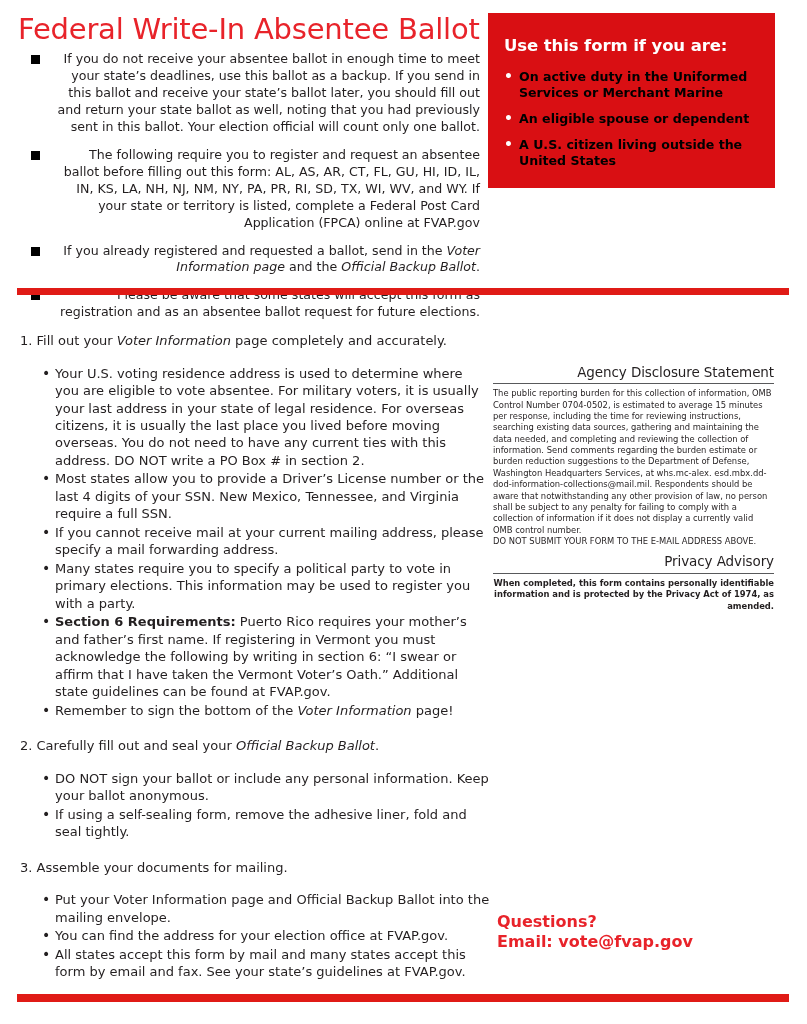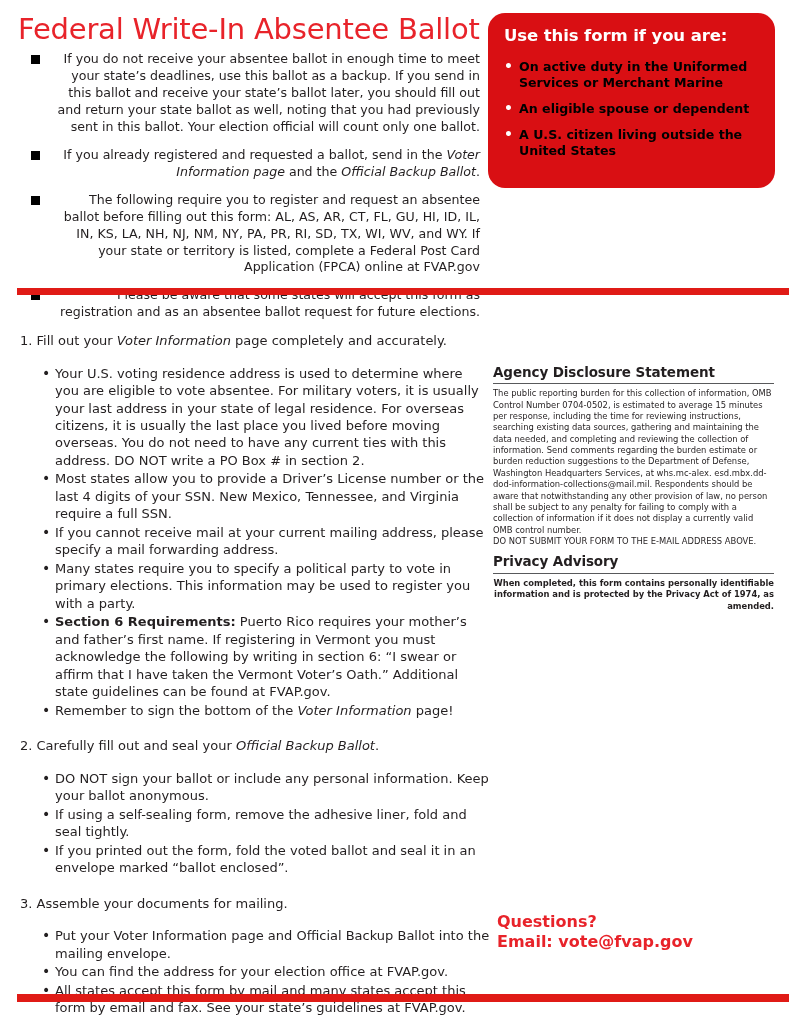--- a/index.html
+++ b/index.html
@@ -69,22 +69,21 @@
 
   
   .redbox {
     position: absolute;
     left: 488px;
     top: 13px;
     width: 287px;
     height: 175px;
     background: #d90f13;
     box-sizing: border-box;
-    padding: 14px 16px 10px 16px;
-    border-radius: 17px;
+    padding: 24px 16px 10px 16px;
   }
   .redbox h2 {
     color: #ffffff;
     font-size: 16.5px;
     font-weight: bold;
     margin: 0 0 13px 0;
     line-height: 1.15;
     letter-spacing: -0.1px;
   }
   .redbox ul {
@@ -182,25 +181,26 @@
 
   
   .sidebar {
     position: absolute;
     left: 493px;
     top: 364px;
     width: 281px;
   }
   .sidebar h3 {
     font-size: 13.5px;
-    font-weight: bold;
+    font-weight: normal;
     color: #231f20;
     margin: 0 0 3px 0;
     line-height: 1.2;
     letter-spacing: -0.1px;
+    text-align: right;
   }
   .sidebar .rule {
     border-top: 1px solid #58595b;
     margin: 0 0 4px 0;
     width: 100%;
     height: 0;
   }
   .sidebar p.fine {
     font-size: 8.4px;
     line-height: 1.355;
@@ -235,25 +235,25 @@
   <div class="top-section">
     <h1 class="main-title">Federal Write-In Absentee Ballot</h1>
 
     <ul class="square-list">
       <li>
         <span class="sq"></span>
         <span>If you do not receive your absentee ballot in enough time to meet your state’s deadlines, use this ballot as a backup. If you send in this ballot and receive your state’s ballot later, you should fill out and return your state ballot as well, noting that you had previously sent in this ballot. Your election official will count only one ballot.</span>
       </li>
       <li>
         <span class="sq"></span>
-        <span>If you already registered and requested a ballot, send in the </span><em>Voter Information page</em><span> and the </span><em>Official Backup Ballot</em><span>.</span>
+        <span>The following require you to register and request an absentee ballot before filling out this form: AL, AS, AR, CT, FL, GU, HI, ID, IL, IN, KS, LA, NH, NJ, NM, NY, PA, PR, RI, SD, TX, WI, WV, and WY. If your state or territory is listed, complete a Federal Post Card Application (FPCA) online at FVAP.gov</span>
       </li>
       <li>
         <span class="sq"></span>
-        <span>The following require you to register and request an absentee ballot before filling out this form: AL, AS, AR, CT, FL, GU, HI, ID, IL, IN, KS, LA, NH, NJ, NM, NY, PA, PR, RI, SD, TX, WI, WV, and WY. If your state or territory is listed, complete a Federal Post Card Application (FPCA) online at FVAP.gov</span>
+        <span>If you already registered and requested a ballot, send in the </span><em>Voter Information page</em><span> and the </span><em>Official Backup Ballot</em><span>.</span>
       </li>
       <li>
         <span class="sq"></span>
         <span>Please be aware that some states will accept this form as registration and as an absentee ballot request for future elections.</span>
       </li>
     </ul>
   </div>
 
   <div class="redbox">
     <h2>Use this form if you are:</h2>
@@ -281,21 +281,20 @@
         <li><span>Remember to sign the bottom of the </span><em>Voter Information</em><span> page!</span></li>
       </ul>
     </div>
 
     <div class="step-block">
       <p class="step"><span>2. </span><span>Carefully fill out and seal your </span><em>Official Backup Ballot</em><span>.</span></p>
 
       <ul class="dot-list">
         <li>DO NOT sign your ballot or include any personal information. Keep your ballot anonymous.</li>
         <li>If using a self-sealing form, remove the adhesive liner, fold and seal tightly.</li>
-        <li>If you printed out the form, fold the voted ballot and seal it in an envelope marked “ballot enclosed”.</li>
       </ul>
     </div>
 
     <div class="step-block">
       <p class="step"><span>3. </span><span>Assemble your documents for mailing.</span></p>
 
       <ul class="dot-list">
         <li>Put your Voter Information page and Official Backup Ballot into the mailing envelope.</li>
         <li>You can find the address for your election office at FVAP.gov.</li>
         <li>All states accept this form by mail and many states accept this form by email and fax. See your state’s guidelines at FVAP.gov.</li>

